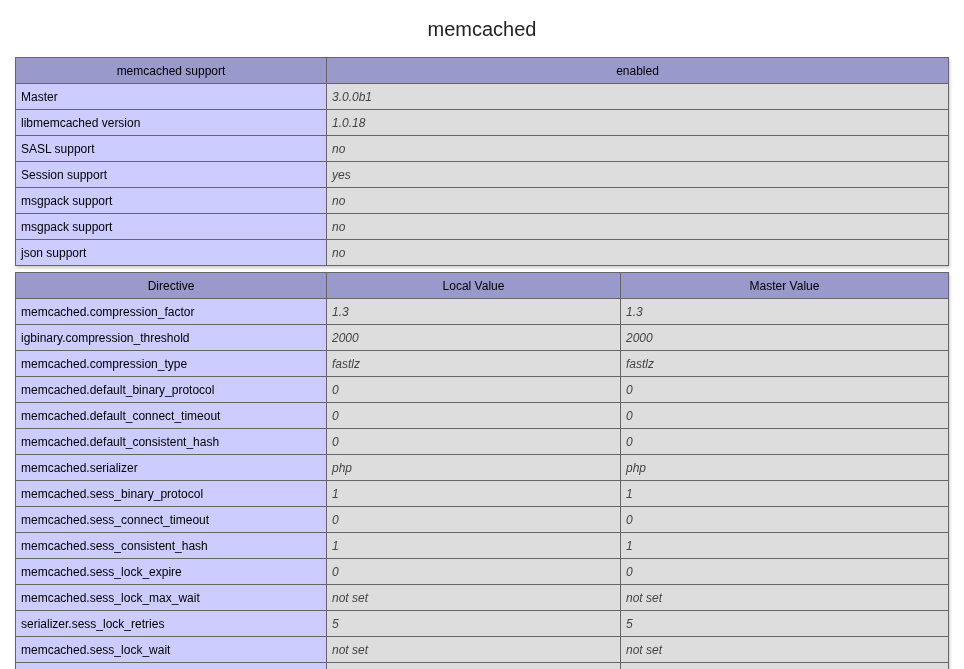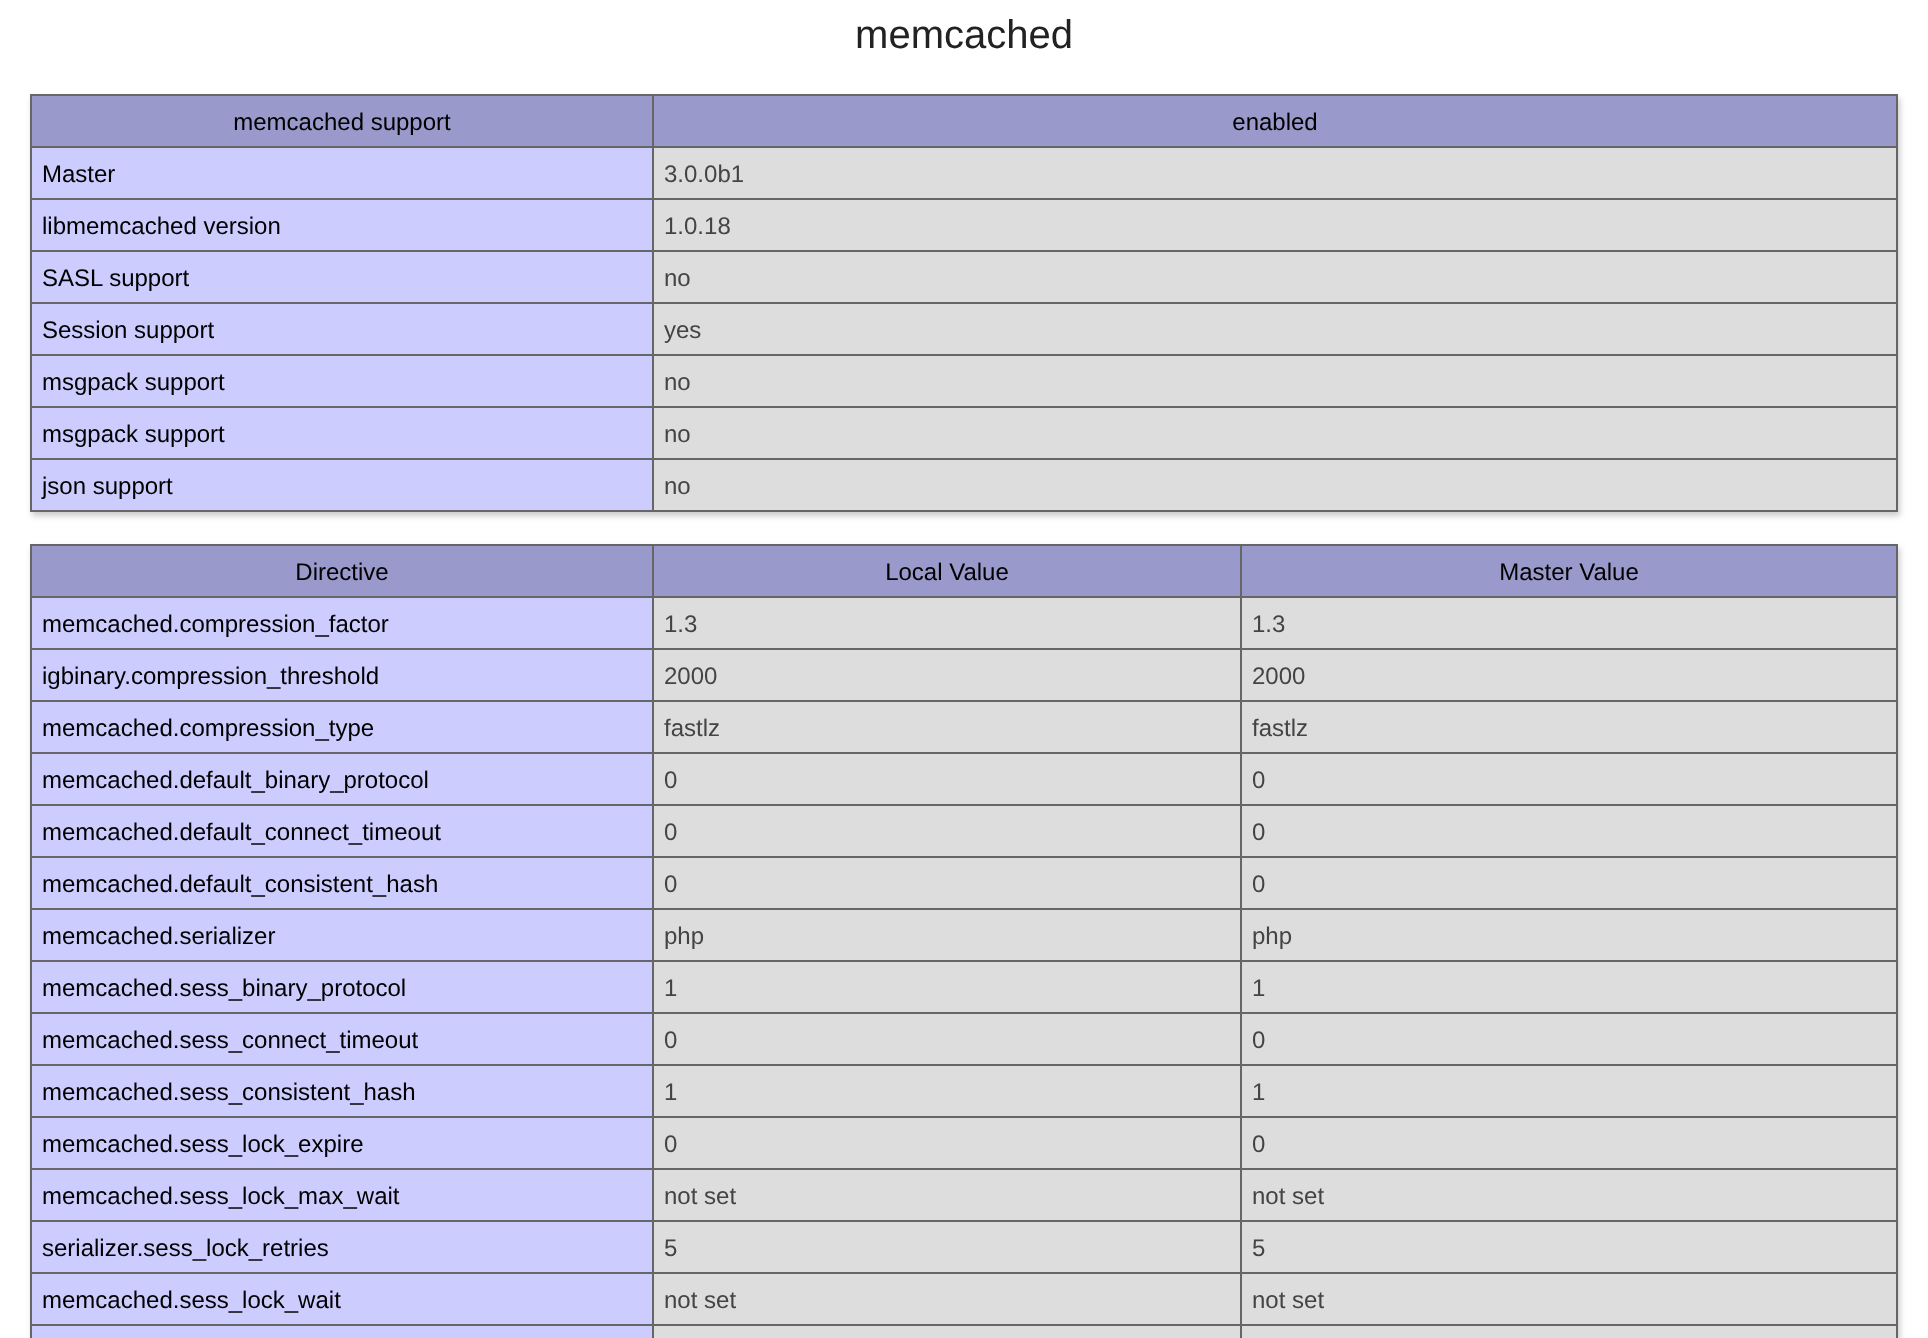--- a/index.html
+++ b/index.html
@@ -6,21 +6,21 @@
   body {
     width: 964px; height: 669px; overflow: hidden;
     font-family: "Liberation Sans", "DejaVu Sans", sans-serif;
     color: #222222;
   }
   .page-title {
     text-align: center;
     font-size: 20px;
     font-weight: normal;
     margin: 0;
-    padding-top: 7px;
+    padding-top: 18px;
     height: 40px;
     line-height: 22px;
     color: #222;
   }
   table.info {
     position: absolute;
     left: 15px;
     width: 934px;
     border-collapse: collapse;
     table-layout: fixed;
@@ -35,22 +35,22 @@
     white-space: nowrap;
     overflow: hidden;
   }
   table.info th, table.info tr.h td {
     background: #9999cc;
     font-weight: normal;
     text-align: center;
     color: #000;
   }
   td.e { background: #ccccff; color: #000; }
-  td.v { background: #dddddd; color: #444; }
-  #t1 { top: 47px; }
+  td.v { background: #dddddd; color: #444; font-style: italic; }
+  #t1 { top: 57px; }
   #t2 { top: 272px; }
 </style>
 </head>
 <body>
 
 <h1 class="page-title">memcached</h1>
 
 <table class="info" id="t1">
   <colgroup>
       <col style="width:311px">

